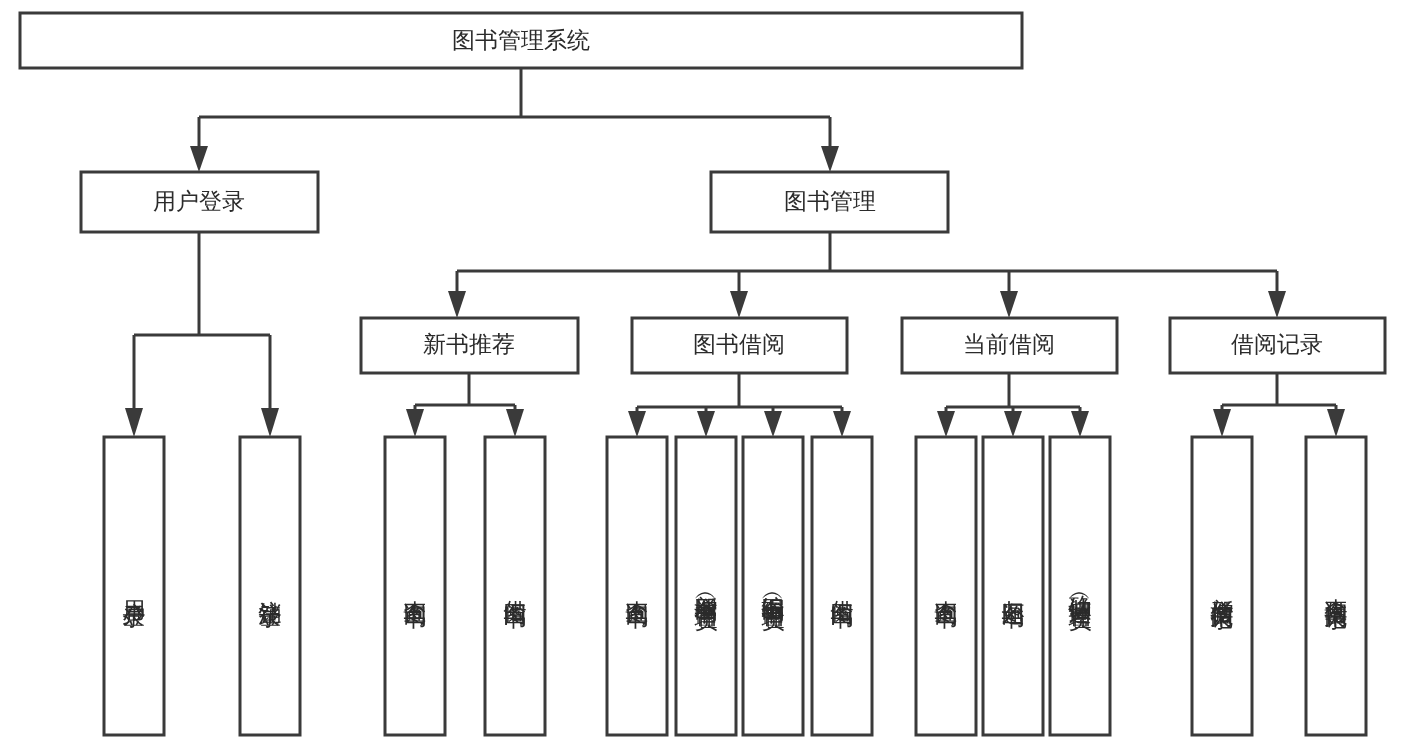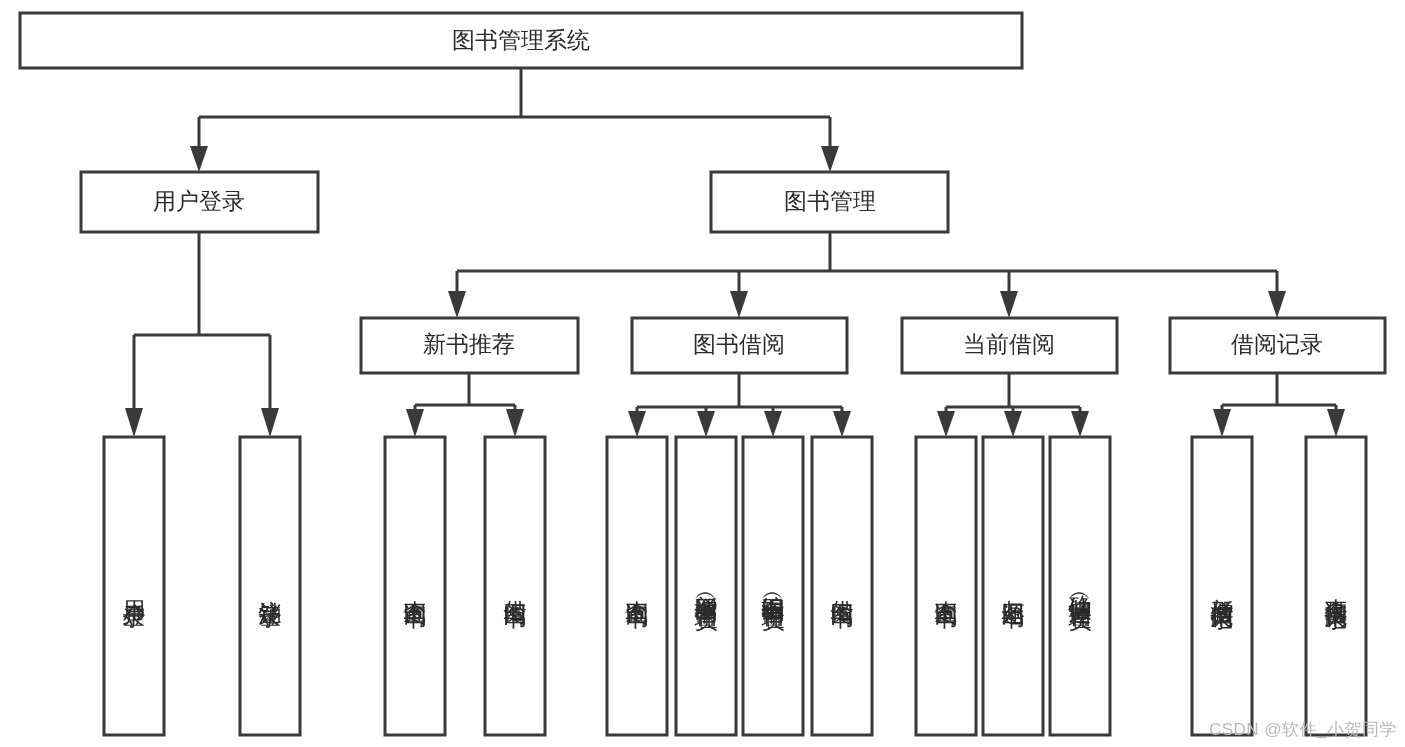--- a/index.html
+++ b/index.html
@@ -212,15 +212,14 @@
   <div class="vlabel" style="left:743px; top:437px; width:60px; height:298px;">编辑图书（管理员）</div>
   <div class="vlabel" style="left:812px; top:437px; width:60px; height:298px;">借阅图书</div>
 
   <div class="vlabel" style="left:916px; top:437px; width:60px; height:298px;">查询图书</div>
   <div class="vlabel" style="left:983px; top:437px; width:60px; height:298px;">归还图书</div>
   <div class="vlabel" style="left:1050px; top:437px; width:60px; height:298px;">确认归还（管理员）</div>
 
   <div class="vlabel" style="left:1192px; top:437px; width:60px; height:298px;">新增借阅记录</div>
   <div class="vlabel" style="left:1306px; top:437px; width:60px; height:298px;">查询借阅记录</div>
 
-  <div class="watermark">CSDN @软件_小贺同学</div>
 
 </div>
 
 </body></html>

